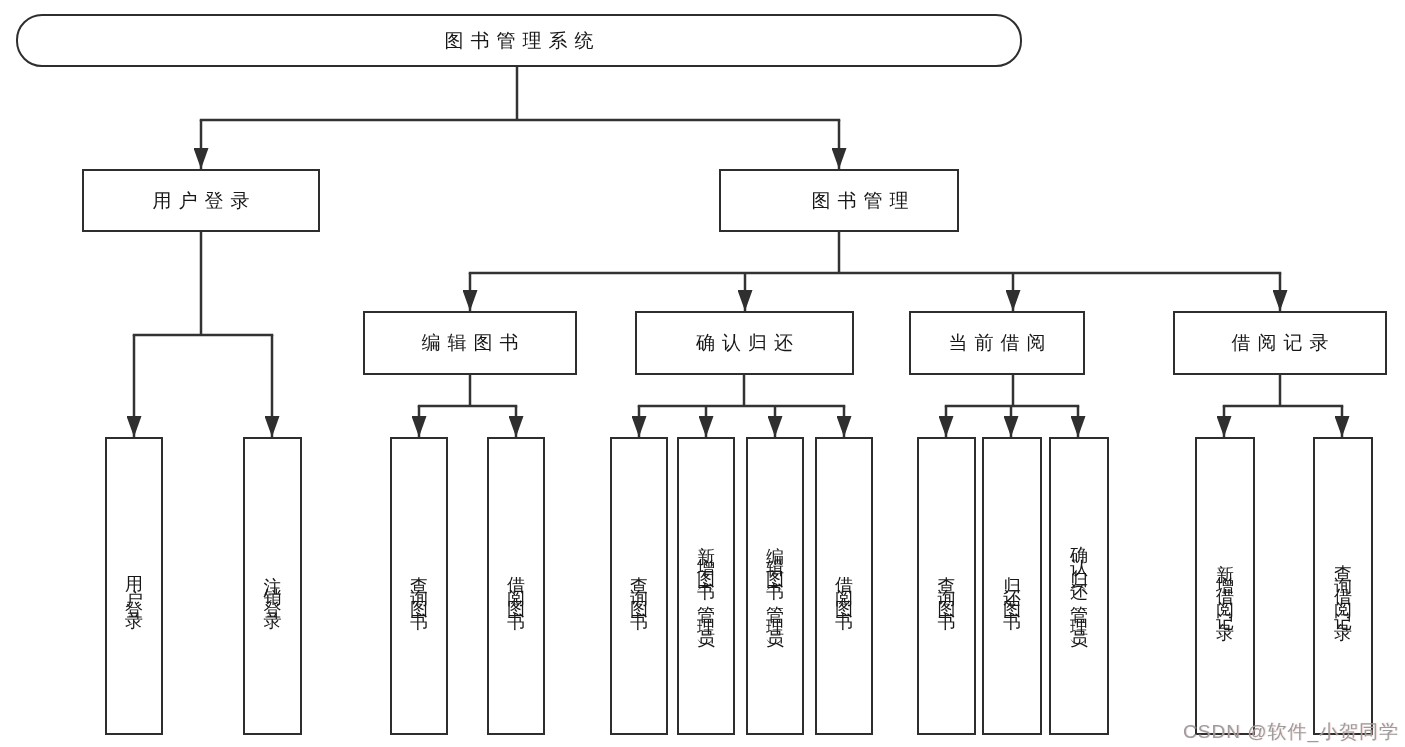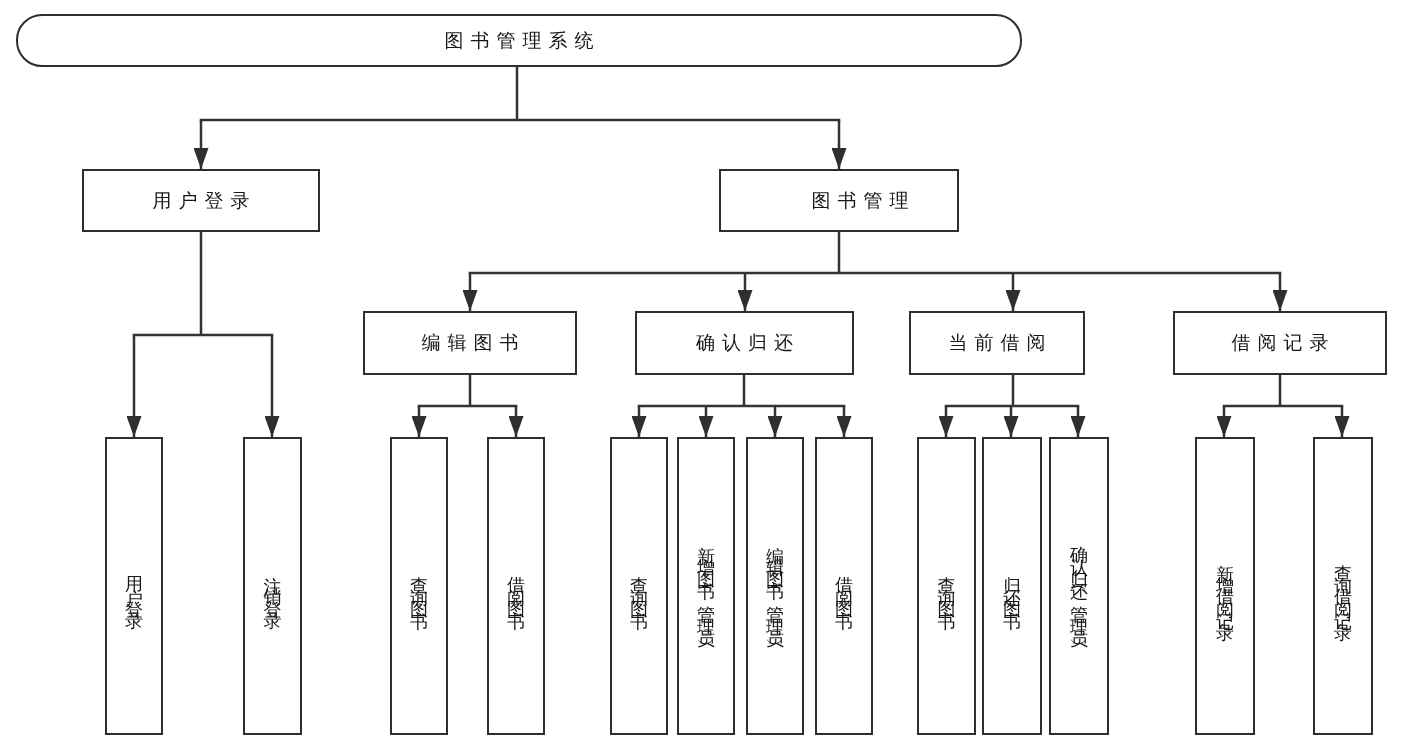--- a/index.html
+++ b/index.html
@@ -181,14 +181,15 @@
   <div class="leaf" style="left:1049px; width:60px;">
     <span class="vtext">确认归还（管理员）</span>
   </div>
   <div class="leaf" style="left:1195px; width:60px;">
     <span class="vtext">新增借阅记录</span>
   </div>
   <div class="leaf" style="left:1313px; width:60px;">
     <span class="vtext">查询借阅记录</span>
   </div>
 
+  <div class="watermark">CSDN @软件_小贺同学</div>
 
 </div>
 
 </body></html>

